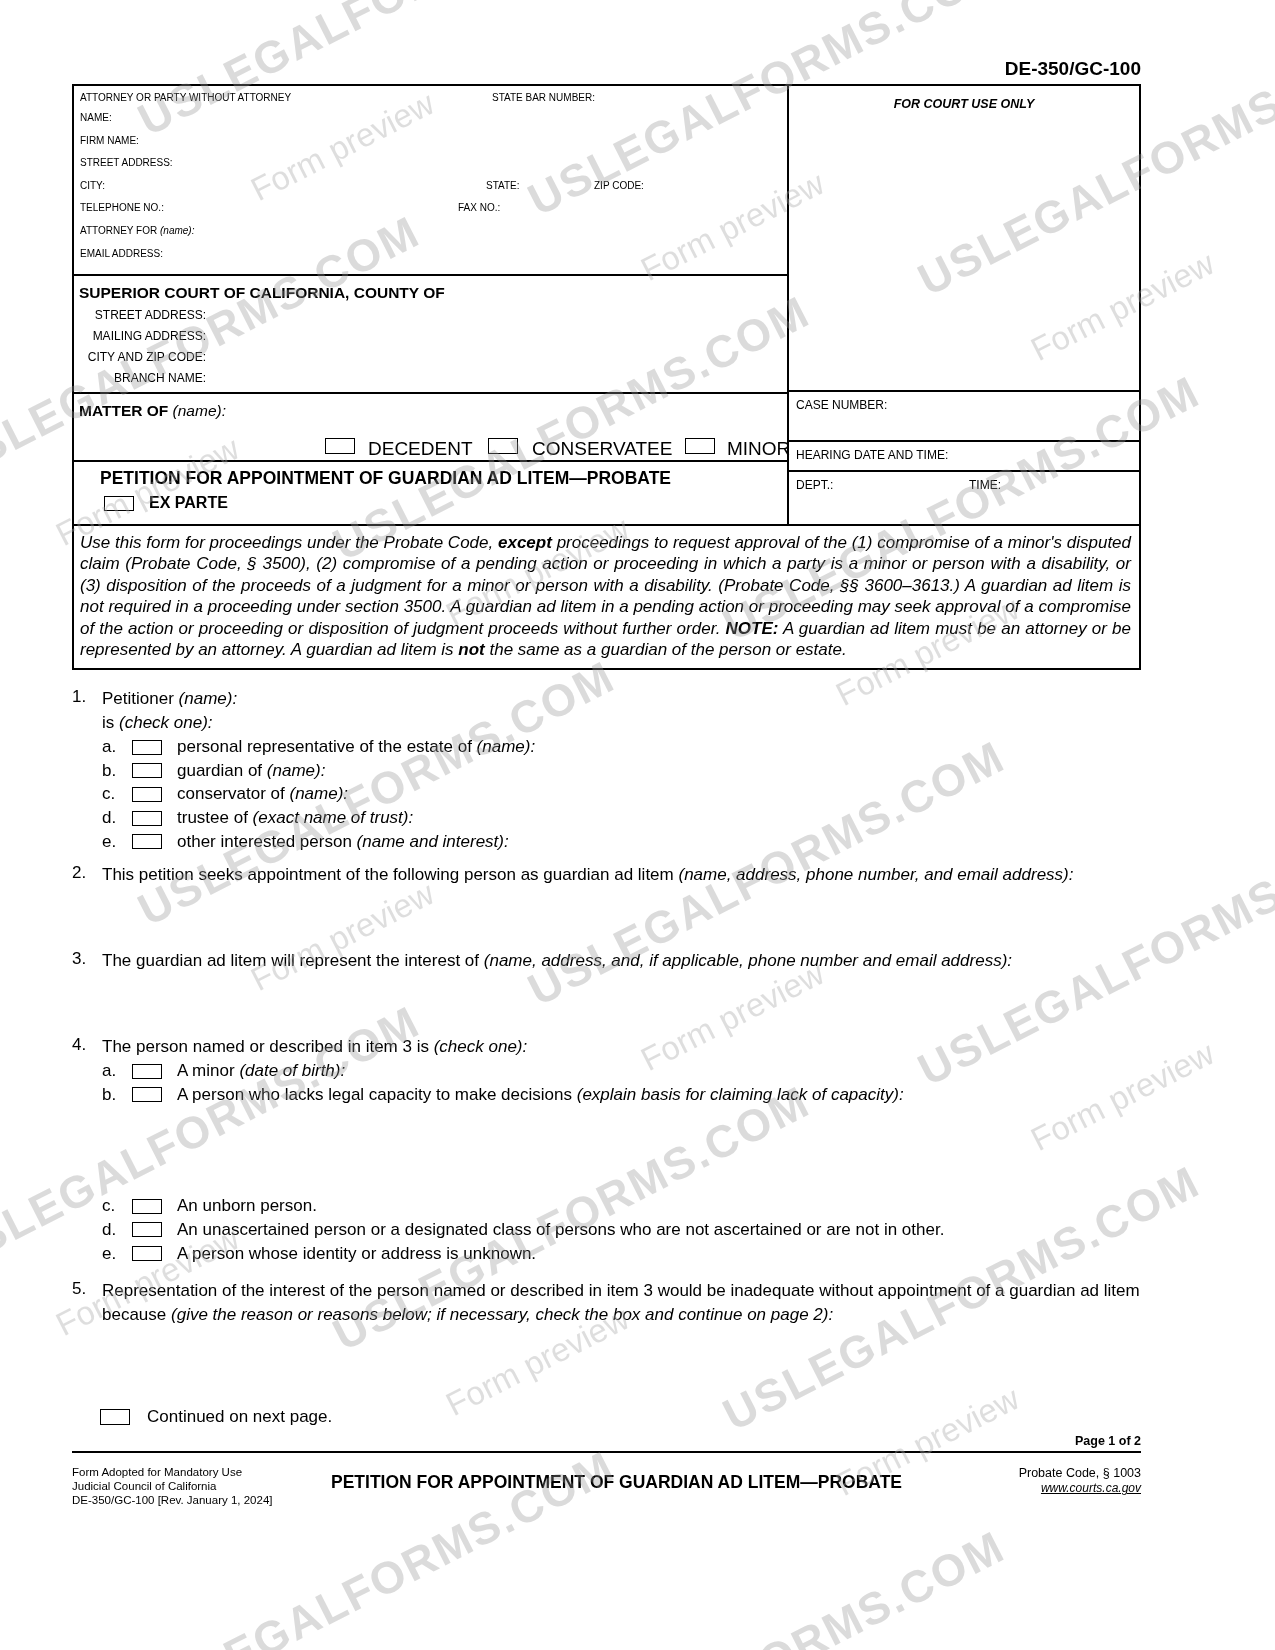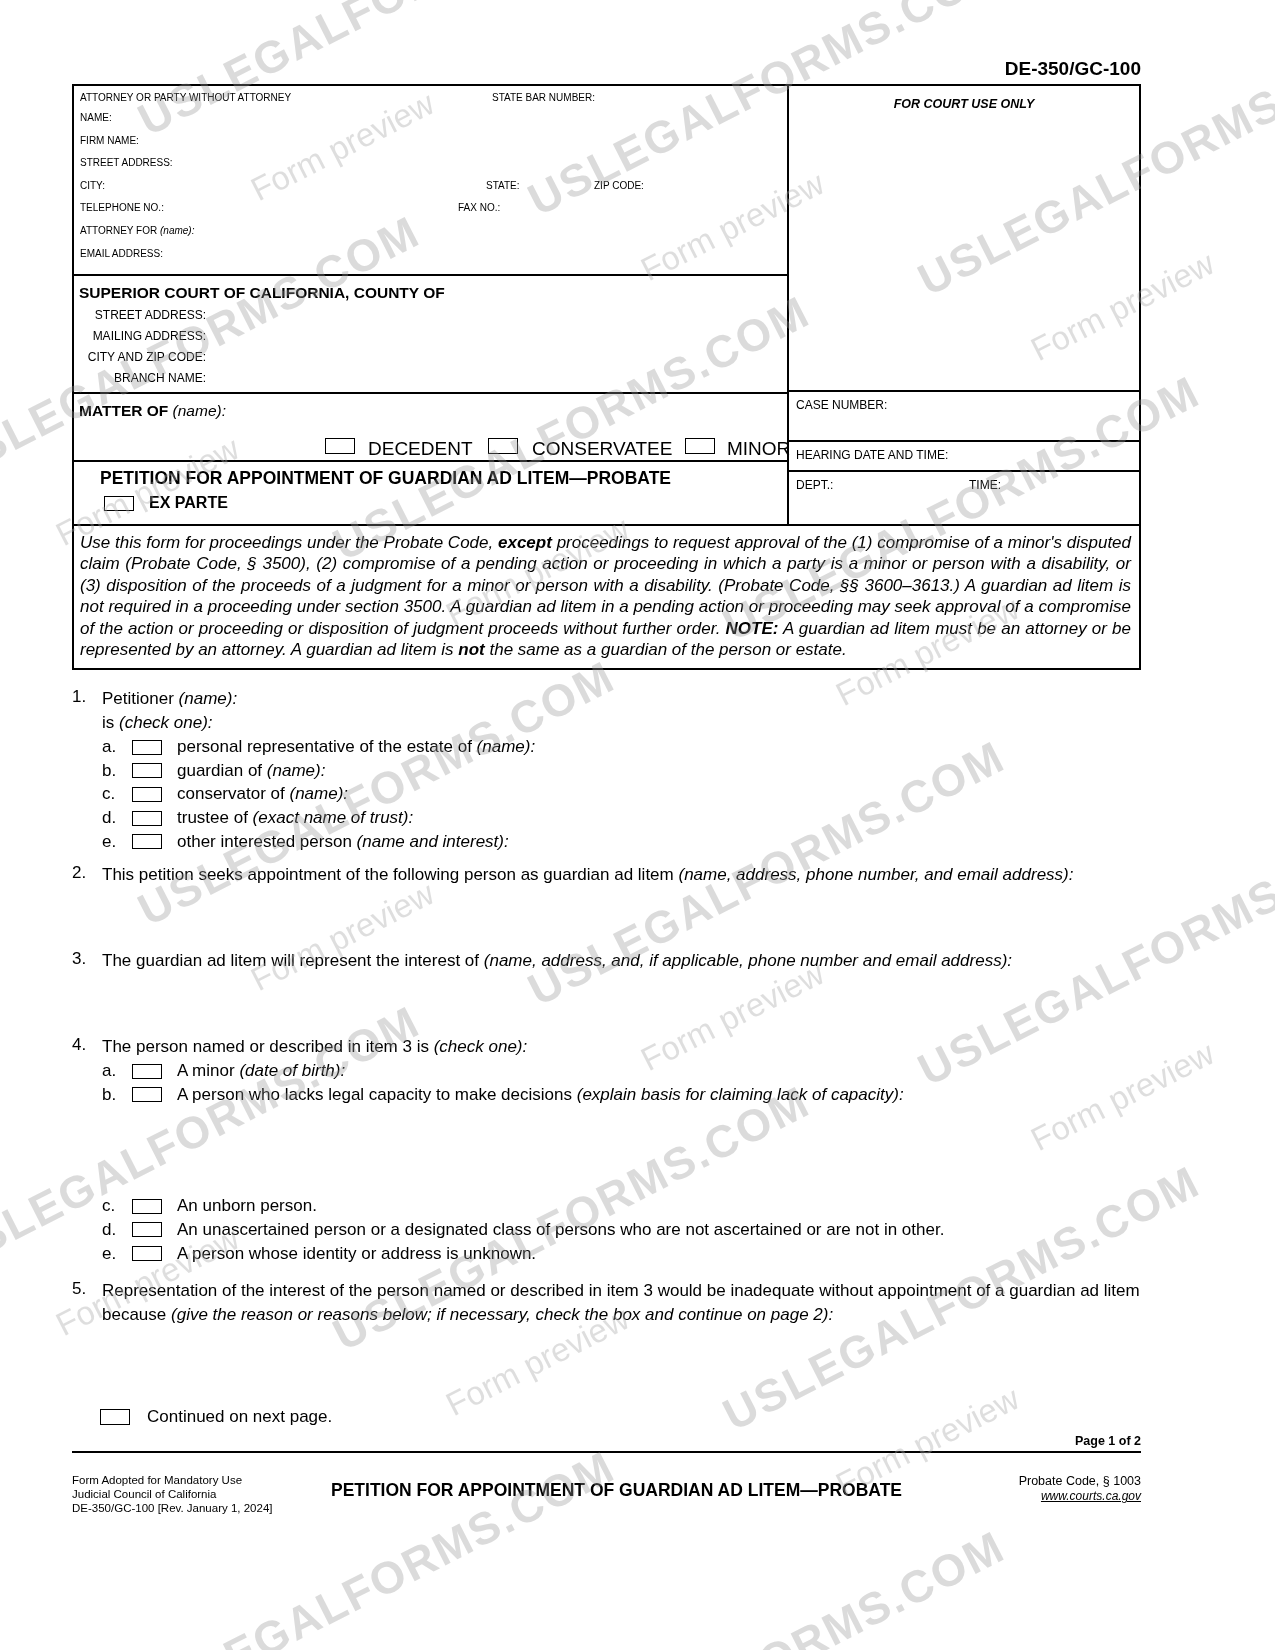--- a/index.html
+++ b/index.html
@@ -53,21 +53,21 @@
   .itext { flex:1; line-height:24px; }
   .sub { display:flex; align-items:center; height:23.6px; }
   .sletter { width:30px; flex:none; }
   .sub .cb { flex:none; margin-right:15px; height:15px; }
   .entry { width:100%; }
   .continued { display:flex; align-items:center; gap:17px; margin-left:28px; font-size:17px; }
   .continued .cb { height:16px; }
 
   
   .pageof { text-align:right; font-weight:bold; font-size:12.5px; margin-top:7px; }
-  .footer { border-top:2.5px solid #000; margin-top:3px; padding-top:20px; display:flex; }
+  .footer { border-top:2.5px solid #000; margin-top:3px; padding-top:12px; display:flex; }
   .f-left { width:240px; font-size:11.5px; line-height:14px; }
   .f-center { flex:1; text-align:center; font-weight:bold; font-size:17.5px; padding-top:7px; }
   .f-right { width:220px; text-align:right; font-size:12.5px; line-height:15px; padding-top:1px; }
   .f-link { color:#000000; font-style:italic; text-decoration:underline; font-size:12px; }
 
   
   .wm-layer { position:absolute; inset:0; z-index:3; pointer-events:none; overflow:hidden; }
   .wm { position:absolute; transform:rotate(-27deg); transform-origin:left top; white-space:nowrap; }
   .wm-brand { font-size:45px; font-weight:600; letter-spacing:2px; color:rgba(150,150,150,0.34); }
   .wm-preview { font-size:33px; font-weight:400; color:rgba(168,168,168,0.38); }

